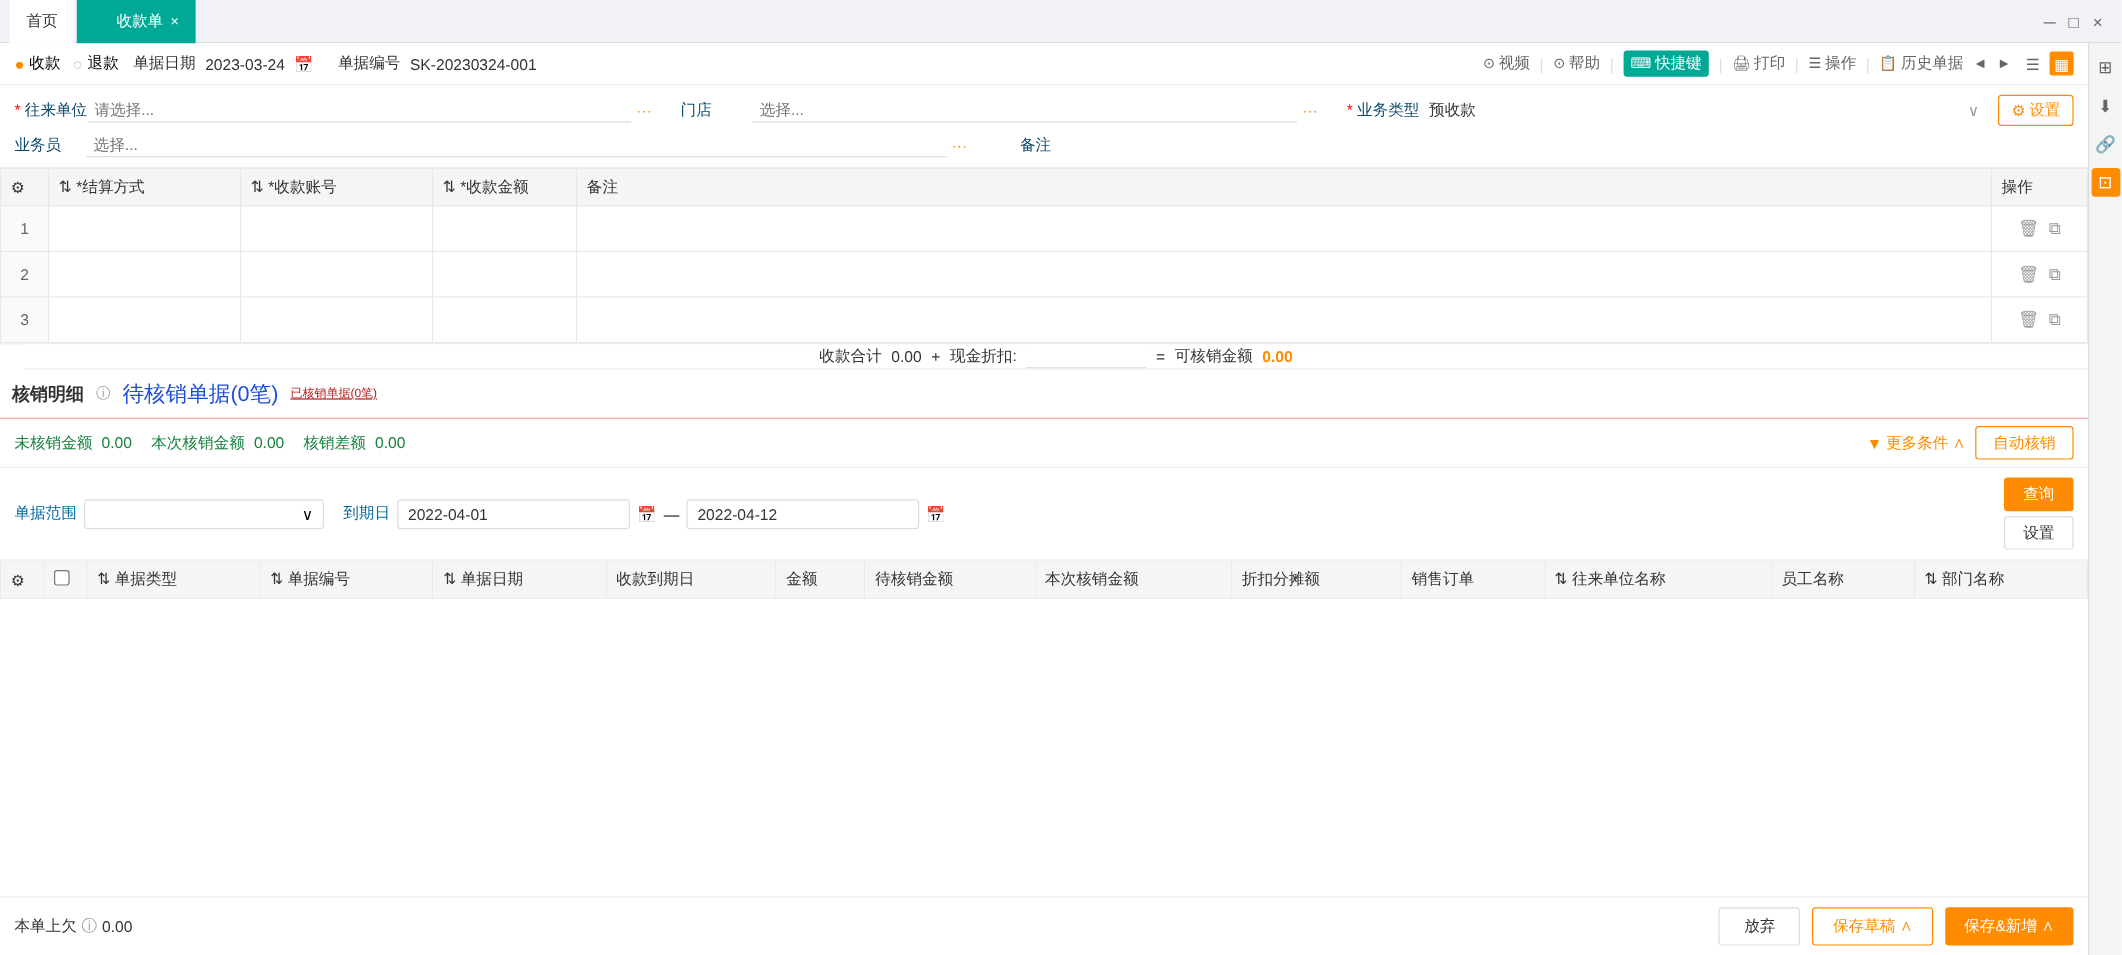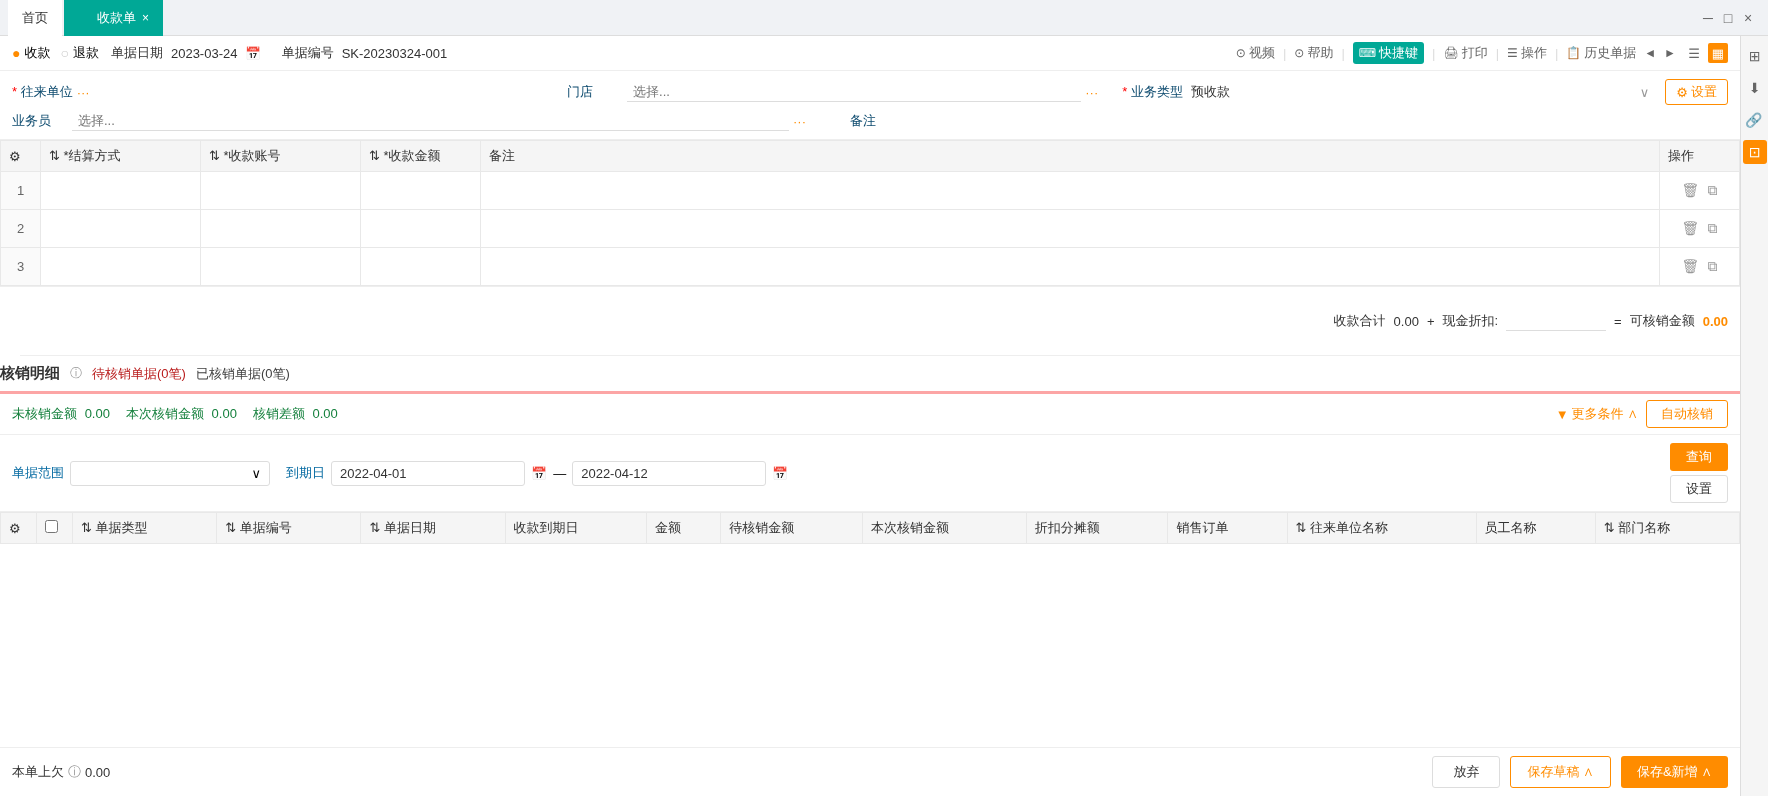--- a/index.html
+++ b/index.html
@@ -83,44 +83,44 @@
       background: transparent; font-size: 13px;
     }
     .row-num { text-align: center; color: #666; width: 40px; background: #fafafa; }
     .gear-cell { text-align: center; width: 36px; background: #f5f5f5; }
     .action-cell { text-align: center; width: 80px; }
     .action-icons { display: flex; justify-content: center; gap: 8px; }
     .action-icon { cursor: pointer; color: #999; font-size: 14px; }
 
     
     .summary-row {
-      display: flex; align-items: center; justify-content: flex-end;
-      padding: 24px 12px; gap: 8px; background: #fff; color: #333;
+      display: flex; align-items: center; justify-content: center;
+      padding: 0 12px; gap: 8px; background: #fff; color: #333;
       border-bottom: 1px solid #eee; flex-shrink: 0; margin-left: 20px;
     }
     .summary-label { color: #333; }
     .summary-value { color: #333; }
     .summary-orange { color: #ff8c00; font-weight: bold; }
     .summary-input {
       border: none; border-bottom: 1px solid #ddd; width: 100px;
       outline: none; padding: 2px 4px; text-align: right;
     }
 
     
     .verify-section { flex: 1; display: flex; flex-direction: column; overflow: hidden; }
     .verify-header {
-      display: flex; align-items: center; padding: 8px 0; gap: 10px;
-      border-bottom: 3px solid #fca5a5; flex-shrink: 0;
+      display: flex; align-items: center; padding: 8px 10px; gap: 10px;
+      border-bottom: 1px solid #fca5a5; flex-shrink: 0;
     }
     .verify-title { font-size: 15px; font-weight: bold; color: #333; }
     .info-icon { color: #999; cursor: pointer; font-size: 12px; }
     .pending-tab {
-      color: #b91c1c; cursor: pointer; font-size: 13px;
-    }
-    .done-tab { color: #404040; cursor: pointer; font-size: 13px; }
+      color: #1d4ed8; cursor: pointer; font-size: 18px;
+    }
+    .done-tab { color: #b91c1c; cursor: pointer; font-size: 10px; text-decoration: underline; }
 
     .verify-stats {
       display: flex; align-items: center; padding: 6px 12px; gap: 16px;
       border-bottom: 1px solid #eee; flex-shrink: 0;
     }
     .stat-item { color: #15803d; font-size: 13px; }
     .stat-right { margin-left: auto; display: flex; align-items: center; gap: 8px; }
     .more-conditions { color: #ff8c00; cursor: pointer; font-size: 12px; display: flex; align-items: center; gap: 3px; }
     .auto-verify-btn {
       background: #fff; border: 1px solid #ff8c00; color: #ff8c00;
@@ -260,20 +260,21 @@
           <div class="layout-icon active">▦</div>
         </div>
       </div>
     </div>
 
     <div class="form-section">
       <div class="form-row">
 
         <div class="form-field" style="flex:2;">
           <span class="form-label required">往来单位</span>
+          <input class="form-input" type="text" placeholder="请选择..." style="">
           <span class="more-btn">···</span>
         </div>
         <div class="form-divider"></div>
 
         <div class="form-field" style="flex:2;">
           <span class="form-label">门店</span>
           <input class="form-input" type="text" placeholder="选择..." style="">
           <span class="more-btn">···</span>
         </div>
         <div class="form-divider"></div>

